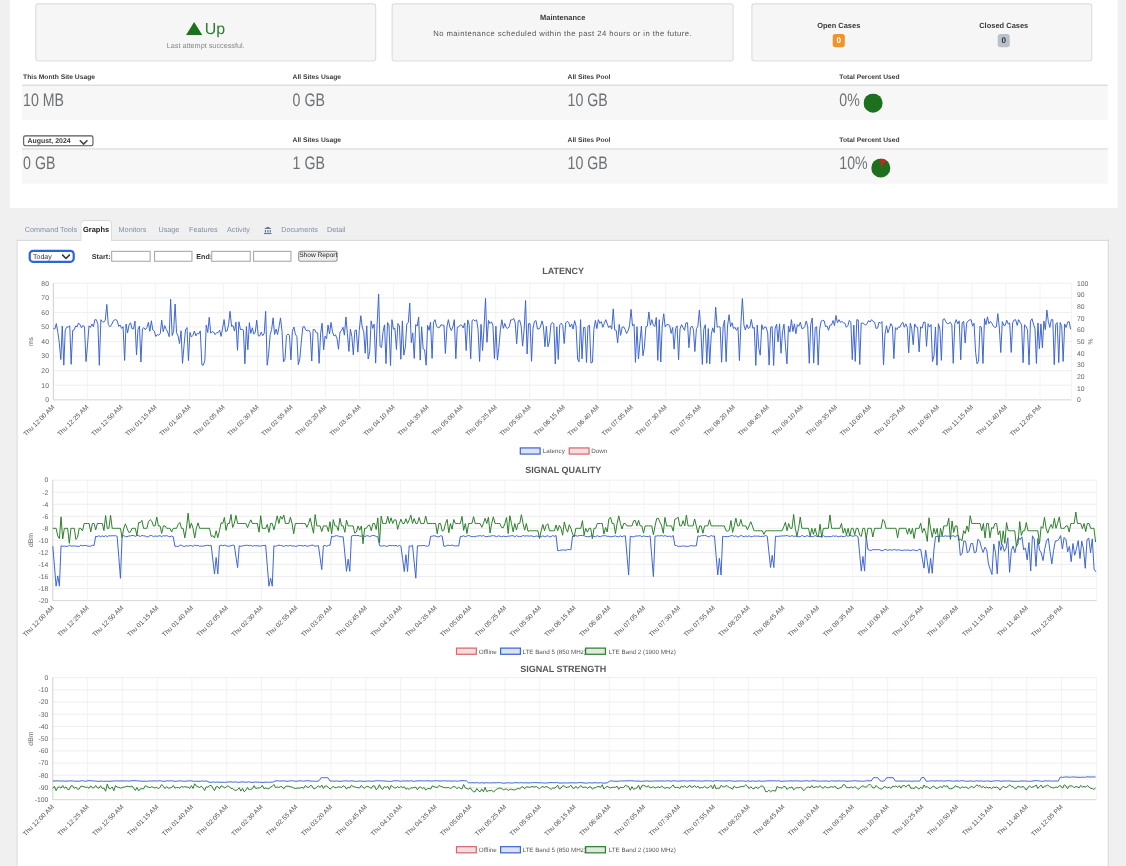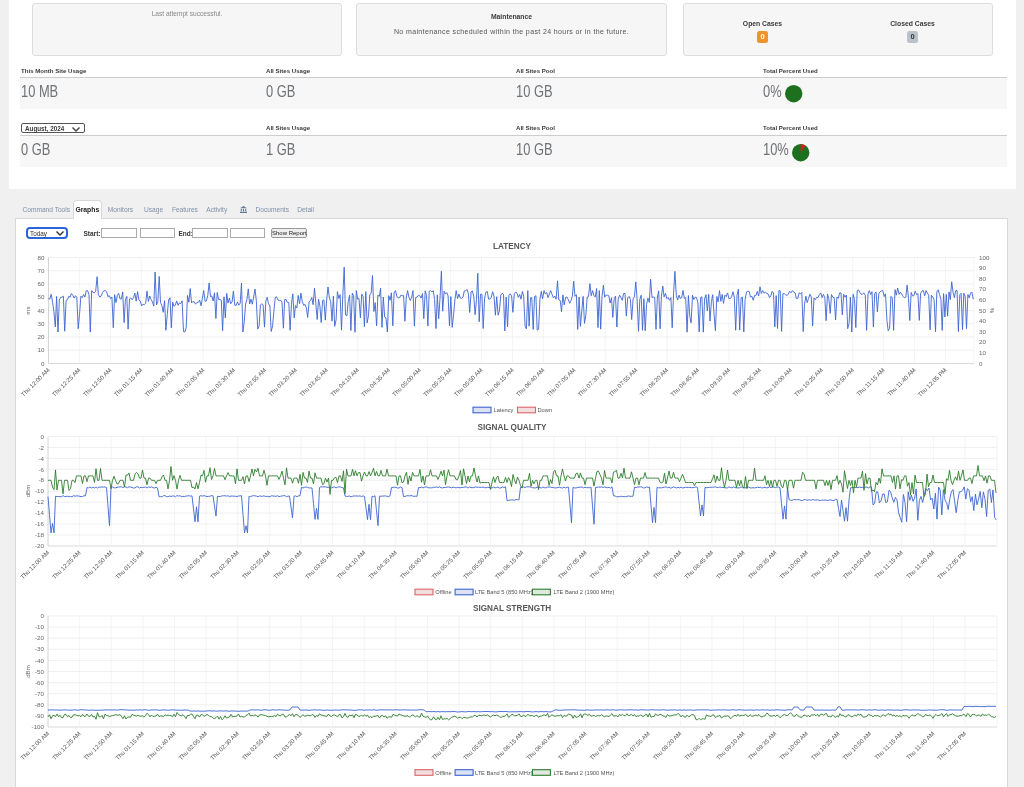--- a/index.html
+++ b/index.html
@@ -6,20 +6,25 @@
 .card { position:absolute; top:3px; height:53px; background:#f6f6f6; border:1px solid #ddd; border-radius:3px; text-align:center; }
 .hlbl { position:absolute; font-size:6.1px; font-weight:bold; color:#3a3a3a; }
 .bigv { position:absolute; font-size:16.5px; color:#6e7276; transform:scaleX(0.78); transform-origin:left top; white-space:nowrap; }
 .tabt { position:absolute; font-size:6.6px; color:#7e90a8; top:205.5px; white-space:nowrap; }
 </style></head>
 <body>
 
 <div class="abs" style="left:9px; top:0; width:1007px; height:189px; background:#fff;"></div>
 
 <div class="card" style="left:32px; width:310px;">
+  <div style="margin-top:15.5px; font-size:14.5px; color:#2c7d2c; line-height:14px;">
+    <svg width="15" height="12" style="vertical-align:-1px">
+        <polygon points="7.5,0 15,12 0,12" fill="#1d701d"></polygon>
+      </svg><span style="margin-left:2px;">Up</span>
+  </div>
   <div style="margin-top:5.5px; font-size:6.6px; color:#888;">Last attempt successful.</div>
 </div>
 <div class="card" style="left:356px; width:311px;">
   <div style="margin-top:9px; font-size:6.8px; font-weight:bold; color:#3a3a3a;">Maintenance</div>
   <div style="margin-top:8px; font-size:7px; letter-spacing:0.38px; color:#555;">No maintenance scheduled within the past 24 hours or in the future.</div>
 </div>
 <div class="card" style="left:683px; width:310px;">
   <div class="abs" style="left:1px; width:155px; top:16px; text-align:center;">
     <div style="font-size:6.8px; font-weight:bold; color:#3a3a3a;">Open Cases</div>
     <div style="margin:4px auto 0; width:11px; height:12px; background:#f0932b; border-radius:2.5px; color:#fff; font-size:7.5px; font-weight:bold; line-height:12px;">0</div>

